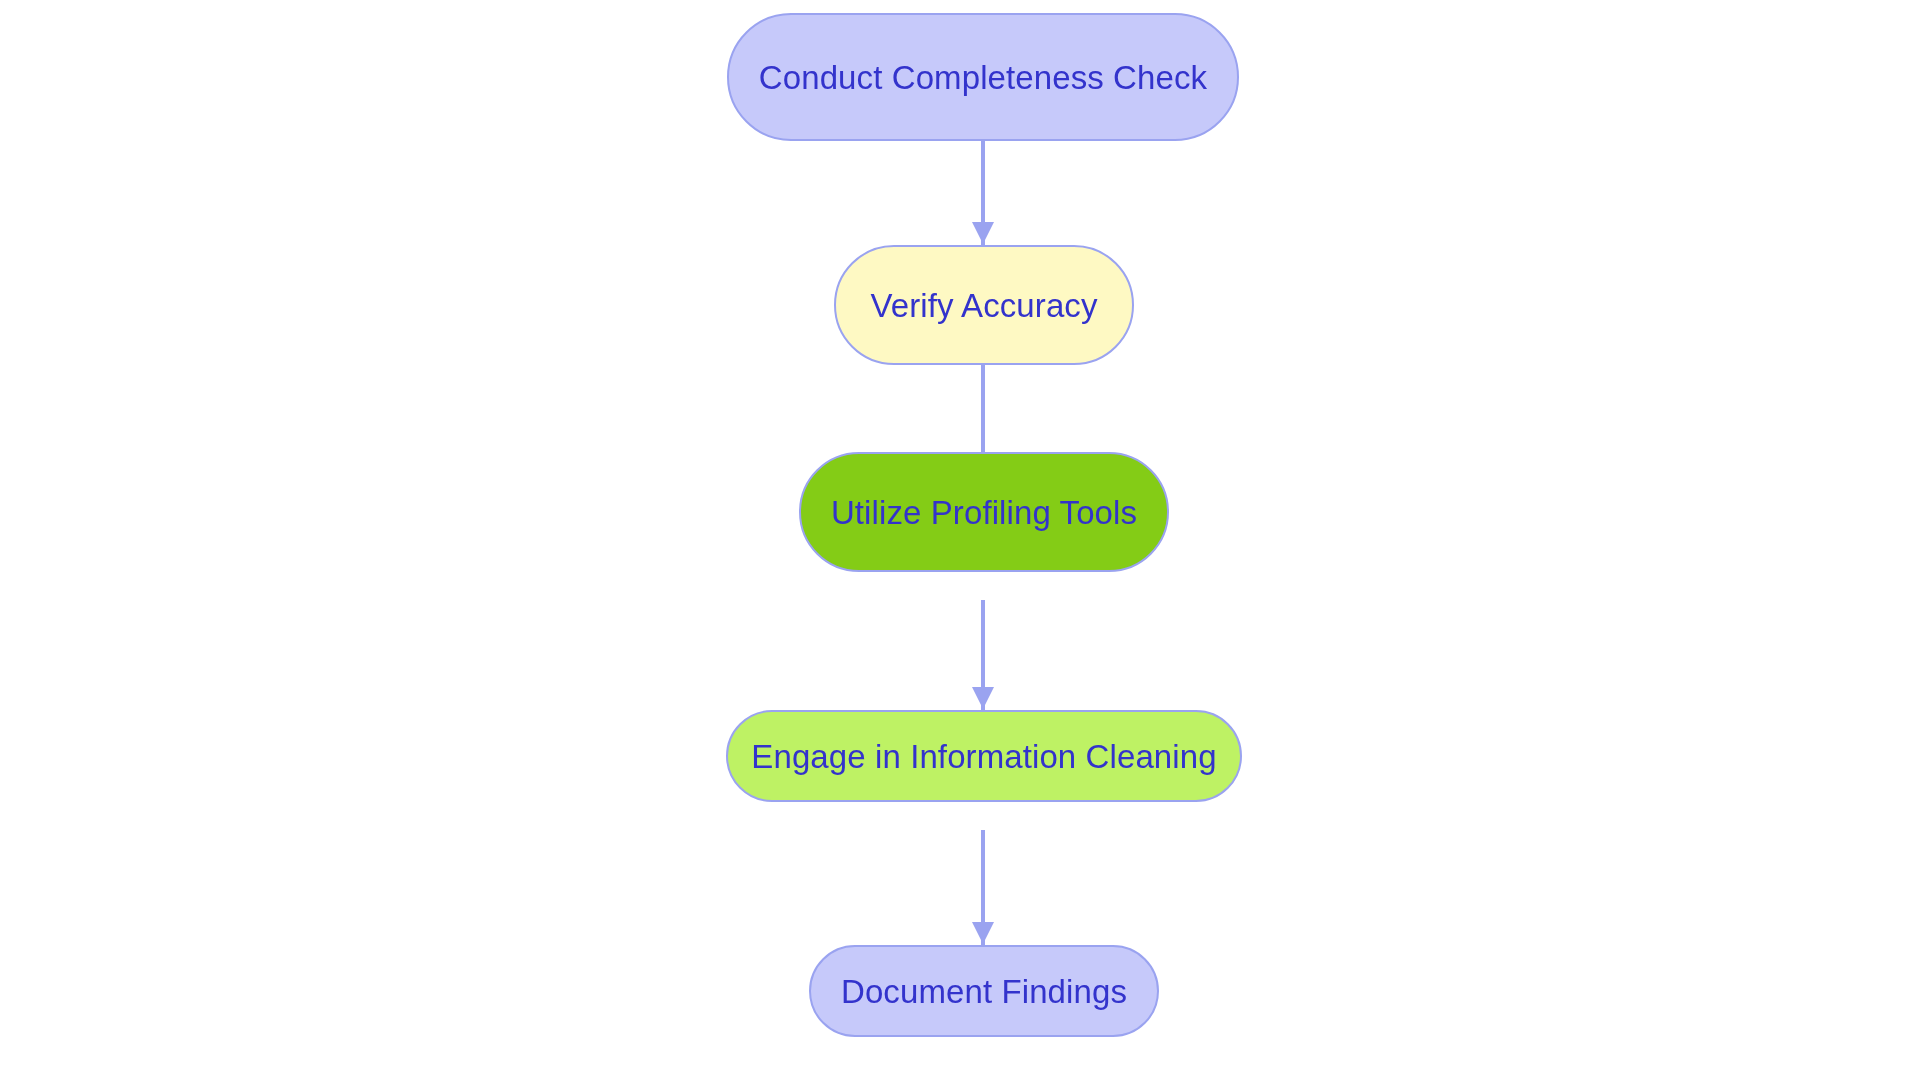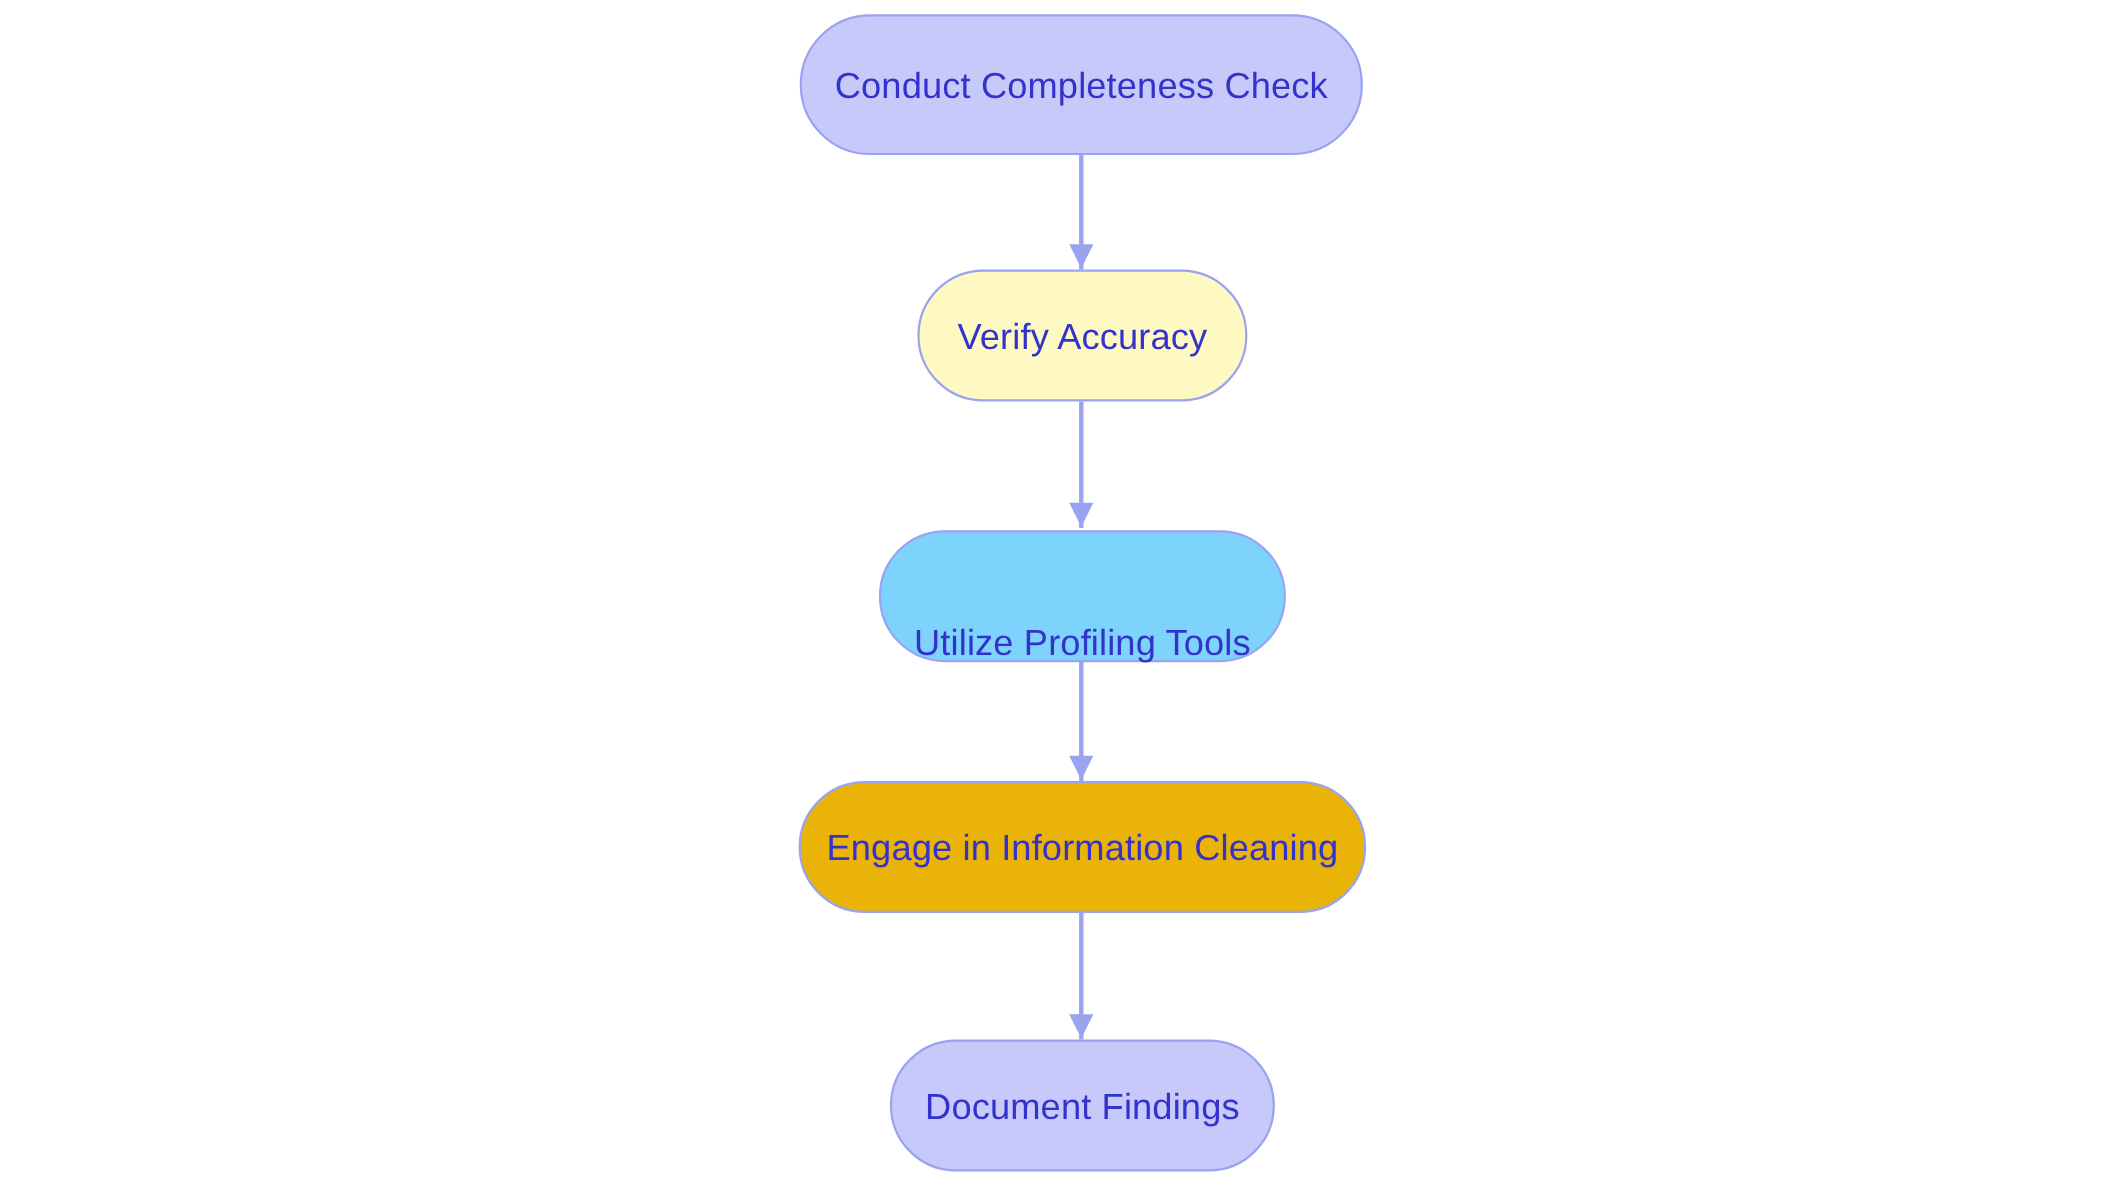--- a/index.html
+++ b/index.html
@@ -81,44 +81,44 @@
 
     <div class="connector" id="conn-1" style="left: 947px; top: 365px; height: 115px; position: absolute;">
       <svg viewBox="0 0 24 100" preserveAspectRatio="none" aria-hidden="true">
         <line x1="12" y1="0" x2="12" y2="100" stroke="#9aa3f0" stroke-width="4" vector-effect="non-scaling-stroke"></line>
       </svg>
       <svg class="arrowhead" viewBox="0 0 24 24" aria-hidden="true" style="position:absolute;left:0;bottom:0;width:24px;height:24px;">
         <polygon points="1,1 23,1 12,23" fill="#9aa3f0"></polygon>
       </svg>
     </div>
 
-    <div class="node" id="node-2" style="left: 775px; top: 482px; width: 370px; height: 120px; background: #7dd3fc; border-color: rgb(154, 163, 240); color: rgb(51, 51, 204); align-items: flex-end;">
+    <div class="node" id="node-2" style="left: 775px; top: 452px; width: 370px; height: 120px; background: #84cc16; border-color: rgb(154, 163, 240); color: rgb(51, 51, 204);">
       <span class="node-label">Utilize Profiling Tools</span>
     </div>
 
     <div class="connector" id="conn-2" style="left: 947px; top: 600px; height: 110px; position: absolute;">
       <svg viewBox="0 0 24 100" preserveAspectRatio="none" aria-hidden="true">
         <line x1="12" y1="0" x2="12" y2="100" stroke="#9aa3f0" stroke-width="4" vector-effect="non-scaling-stroke"></line>
       </svg>
       <svg class="arrowhead" viewBox="0 0 24 24" aria-hidden="true" style="position:absolute;left:0;bottom:0;width:24px;height:24px;">
         <polygon points="1,1 23,1 12,23" fill="#9aa3f0"></polygon>
       </svg>
     </div>
 
-    <div class="node" id="node-3" style="left: 702px; top: 710px; width: 516px; height: 120px; background: #eab308; border-color: rgb(154, 163, 240); color: rgb(51, 51, 204);">
+    <div class="node" id="node-3" style="left: 702px; top: 710px; width: 516px; height: 92px; background: #bef264; border-color: rgb(154, 163, 240); color: rgb(51, 51, 204);">
       <span class="node-label">Engage in Information Cleaning</span>
     </div>
 
     <div class="connector" id="conn-3" style="left: 947px; top: 830px; height: 115px; position: absolute;">
       <svg viewBox="0 0 24 100" preserveAspectRatio="none" aria-hidden="true">
         <line x1="12" y1="0" x2="12" y2="100" stroke="#9aa3f0" stroke-width="4" vector-effect="non-scaling-stroke"></line>
       </svg>
       <svg class="arrowhead" viewBox="0 0 24 24" aria-hidden="true" style="position:absolute;left:0;bottom:0;width:24px;height:24px;">
         <polygon points="1,1 23,1 12,23" fill="#9aa3f0"></polygon>
       </svg>
     </div>
 
-    <div class="node" id="node-4" style="left: 785px; top: 945px; width: 350px; height: 120px; background: rgb(198, 201, 250); border-color: rgb(154, 163, 240); color: rgb(51, 51, 204);">
+    <div class="node" id="node-4" style="left: 785px; top: 945px; width: 350px; height: 92px; background: rgb(198, 201, 250); border-color: rgb(154, 163, 240); color: rgb(51, 51, 204);">
       <span class="node-label">Document Findings</span>
     </div>
 
   </div>
 </div>
 
 </body></html>

